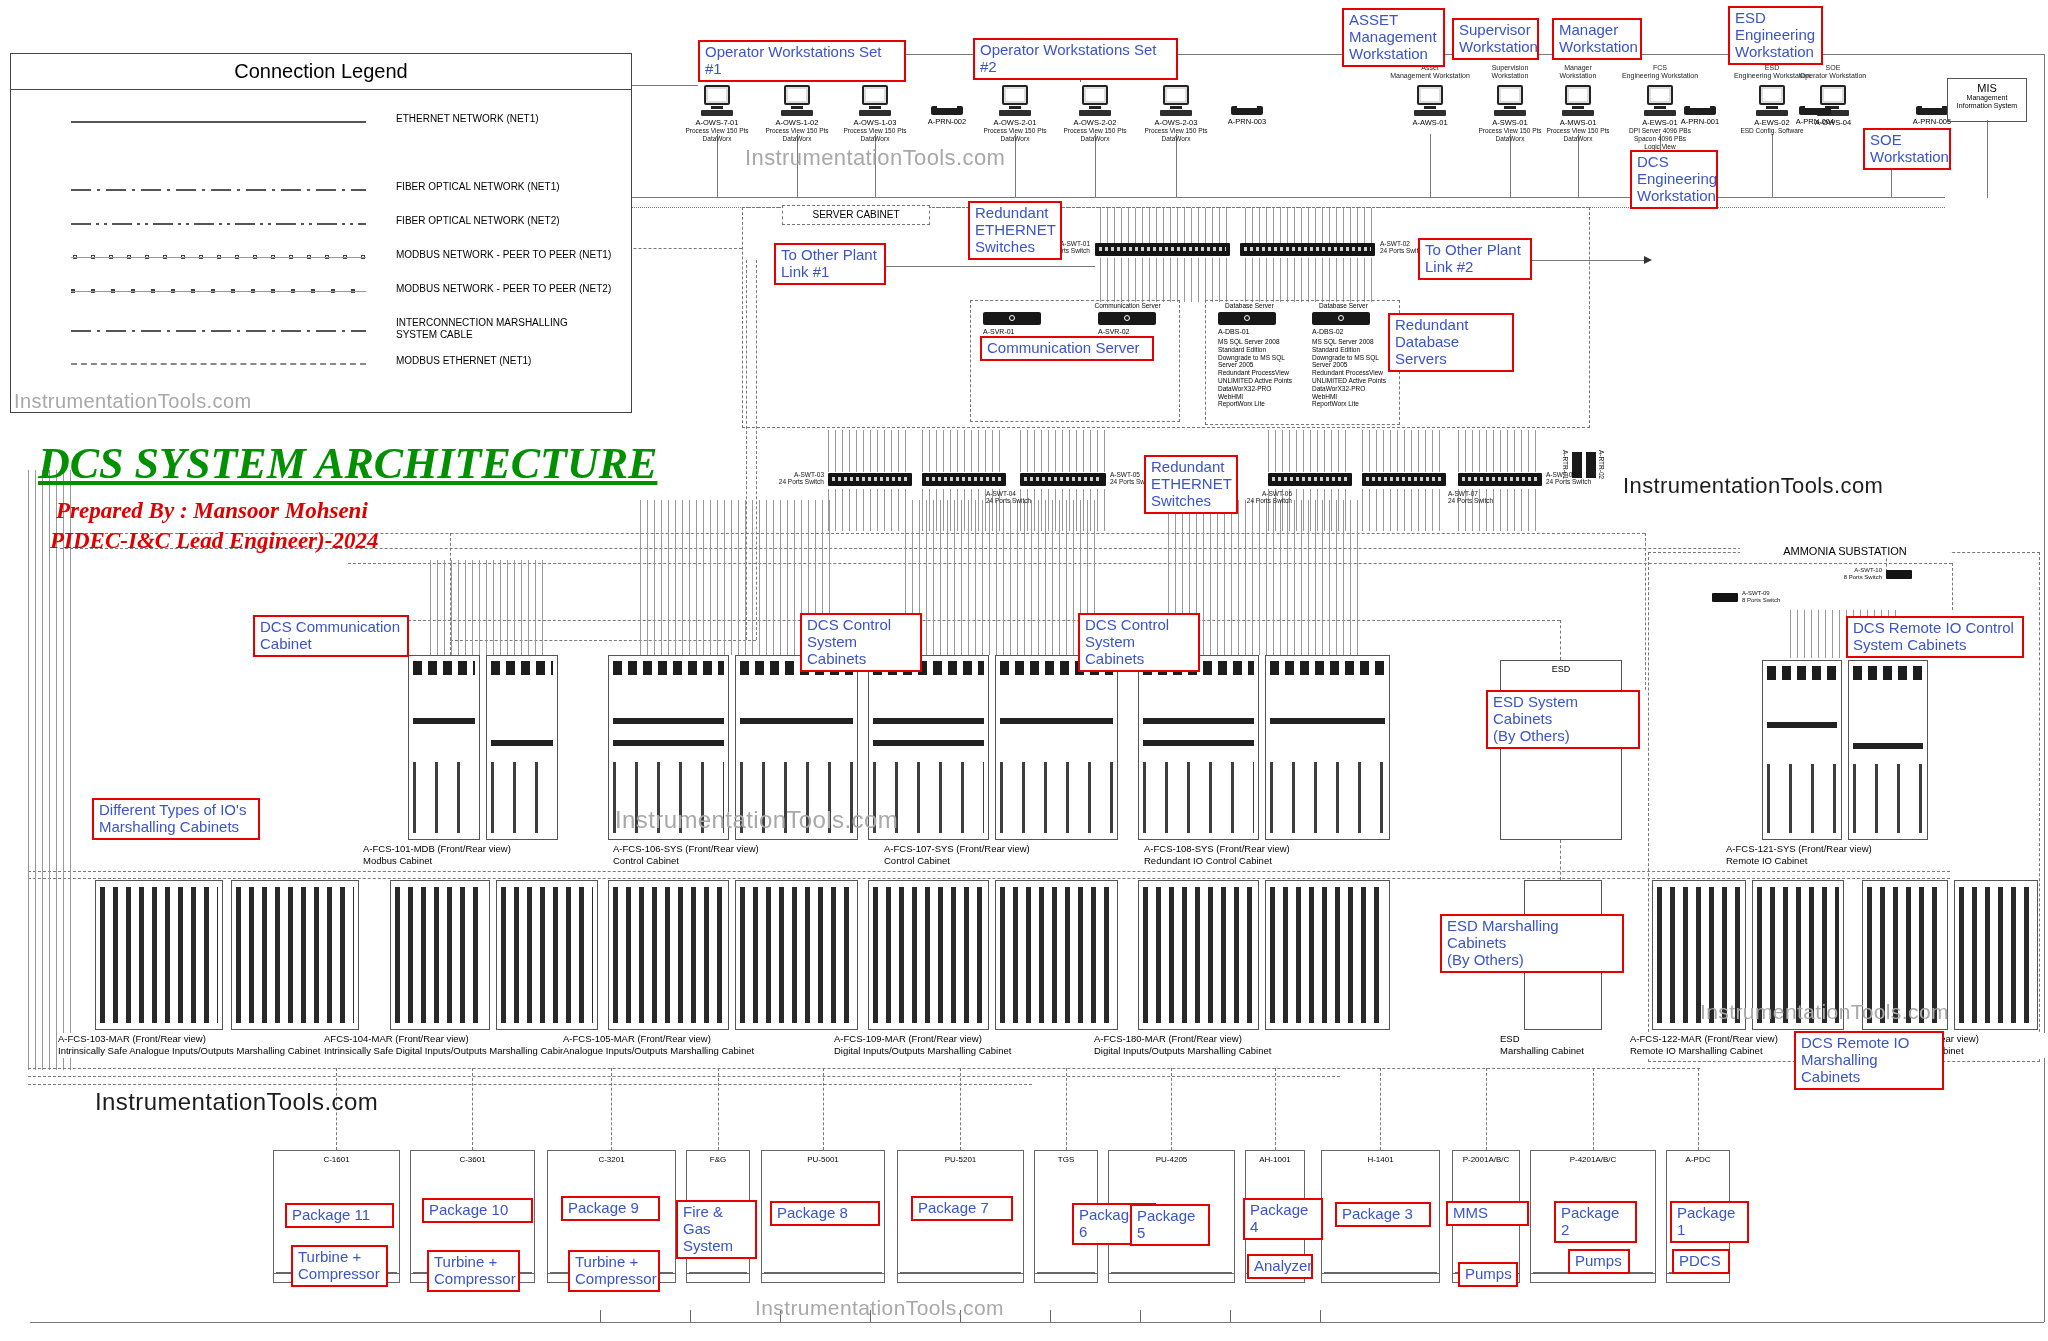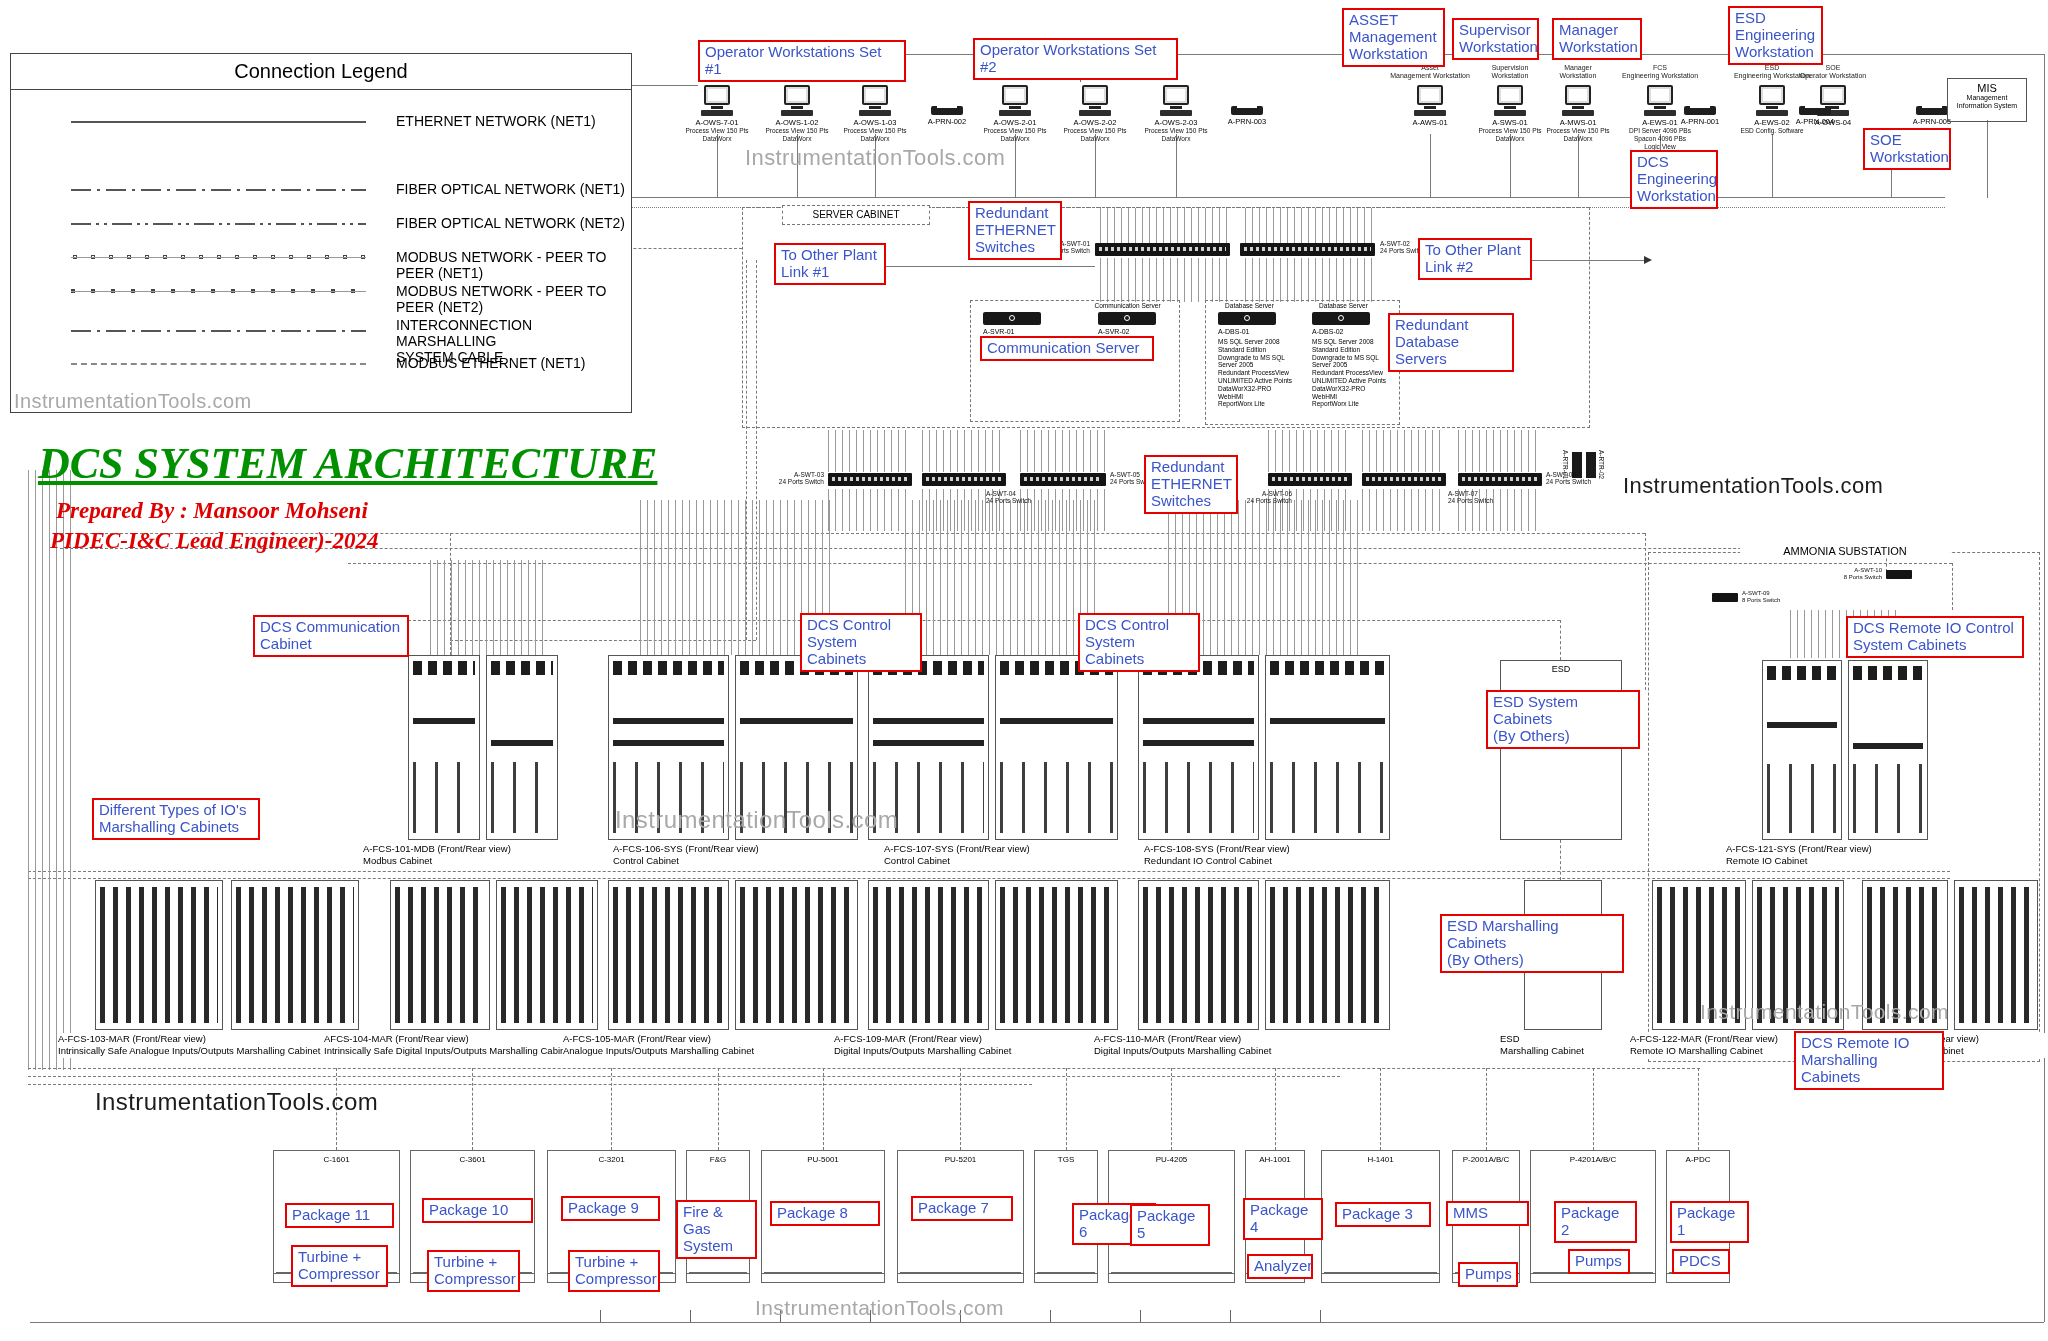--- a/index.html
+++ b/index.html
@@ -17,21 +17,21 @@
   .vl{position:absolute;border-left:1px solid #7a7a7a;z-index:1}
   .vl.d{border-left-style:dashed}
   .vw{position:absolute;background:repeating-linear-gradient(90deg,#999 0 1px,transparent 1px 7px);z-index:1}
   .arrL{position:absolute;width:0;height:0;border-right:8px solid #333;border-top:4px solid transparent;border-bottom:4px solid transparent;z-index:2}
   .arrR{position:absolute;width:0;height:0;border-left:8px solid #333;border-top:4px solid transparent;border-bottom:4px solid transparent;z-index:2}
   
   #legend{position:absolute;left:10px;top:53px;width:622px;height:360px;border:1px solid #444;background:#fff;z-index:10}
   #legend .ttl{font-size:20px;text-align:center;padding:6px 0;border-bottom:1px solid #444}
   .lrow{position:absolute;left:0;width:100%;height:20px}
   .lsamp{position:absolute;left:60px;top:9px;width:295px;height:8px}
-  .llab{position:absolute;left:385px;top:1px;font-size:14px;white-space:pre-line;line-height:1.15}
+  .llab{position:absolute;left:385px;top:1px;font-size:10px;white-space:pre-line;line-height:1.15}
   .leg-solid{border-top:2px solid #555}
   .leg-dotted{border-top:2px dotted #999}
   .leg-dashdot{height:2px;background:repeating-linear-gradient(90deg,#555 0 20px,transparent 20px 26px,#555 26px 29px,transparent 29px 35px)}
   .leg-dashdotdot{height:2px;background:repeating-linear-gradient(90deg,#555 0 20px,transparent 20px 25px,#555 25px 28px,transparent 28px 33px,#555 33px 36px,transparent 36px 41px)}
   .leg-circ{height:8px;background:linear-gradient(#999,#999) 0 50%/100% 1px no-repeat,radial-gradient(circle 2.4px at 4px 4px,#fff 0 1px,#444 1.1px 2.2px,transparent 2.5px) repeat-x 0 0/18px 8px}
   .leg-sq{height:8px;background:linear-gradient(#999,#999) 0 50%/100% 1px no-repeat,repeating-linear-gradient(90deg,#444 0 4px,transparent 4px 20px) 0 2px/100% 4px no-repeat}
   .leg-dash{border-top:2px dashed #888}
   .leg-dash2{border-top:2px dashed #bdbdbd}
   
   #bigtitle{position:absolute;left:38px;top:438px;font-family:"Liberation Serif",serif;
@@ -606,21 +606,21 @@
     </div>
   <div class="cablab" style="left:563px;top:1033px;width:340px">
       <span>A-FCS-105-MAR (Front/Rear view)</span>
       <span>Analogue Inputs/Outputs Marshalling Cabinet</span>
     </div>
   <div class="cablab" style="left:834px;top:1033px;width:340px">
       <span>A-FCS-109-MAR (Front/Rear view)</span>
       <span>Digital Inputs/Outputs Marshalling Cabinet</span>
     </div>
   <div class="cablab" style="left:1094px;top:1033px;width:340px">
-      <span>A-FCS-110-MAR (Front/Rear view)</span>
+      <span>A-FCS-180-MAR (Front/Rear view)</span>
       <span>Digital Inputs/Outputs Marshalling Cabinet</span>
     </div>
   <div class="cablab" style="left:1500px;top:1033px;width:130px">
       <span>ESD</span>
       <span>Marshalling Cabinet</span>
     </div>
   <div class="cablab" style="left:1630px;top:1033px;width:240px">
       <span>A-FCS-122-MAR (Front/Rear view)</span>
       <span>Remote IO Marshalling Cabinet</span>
     </div>

